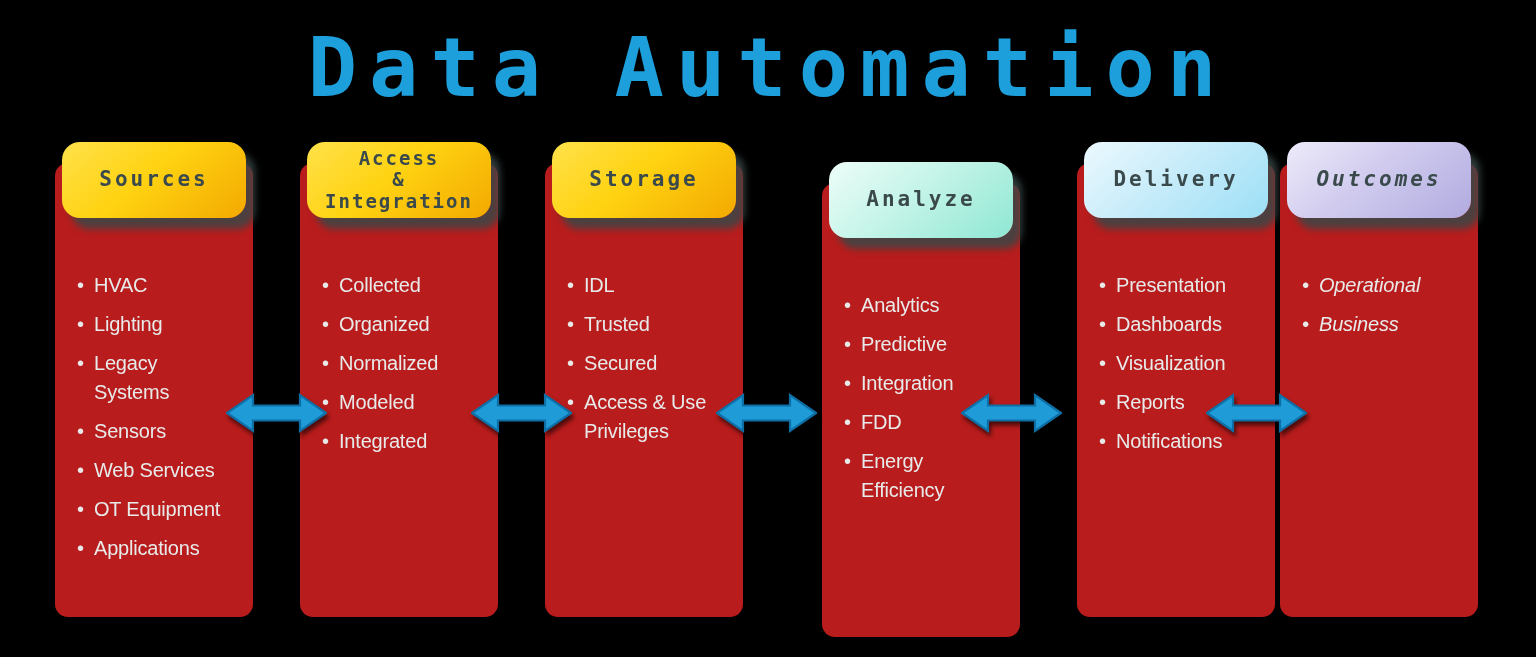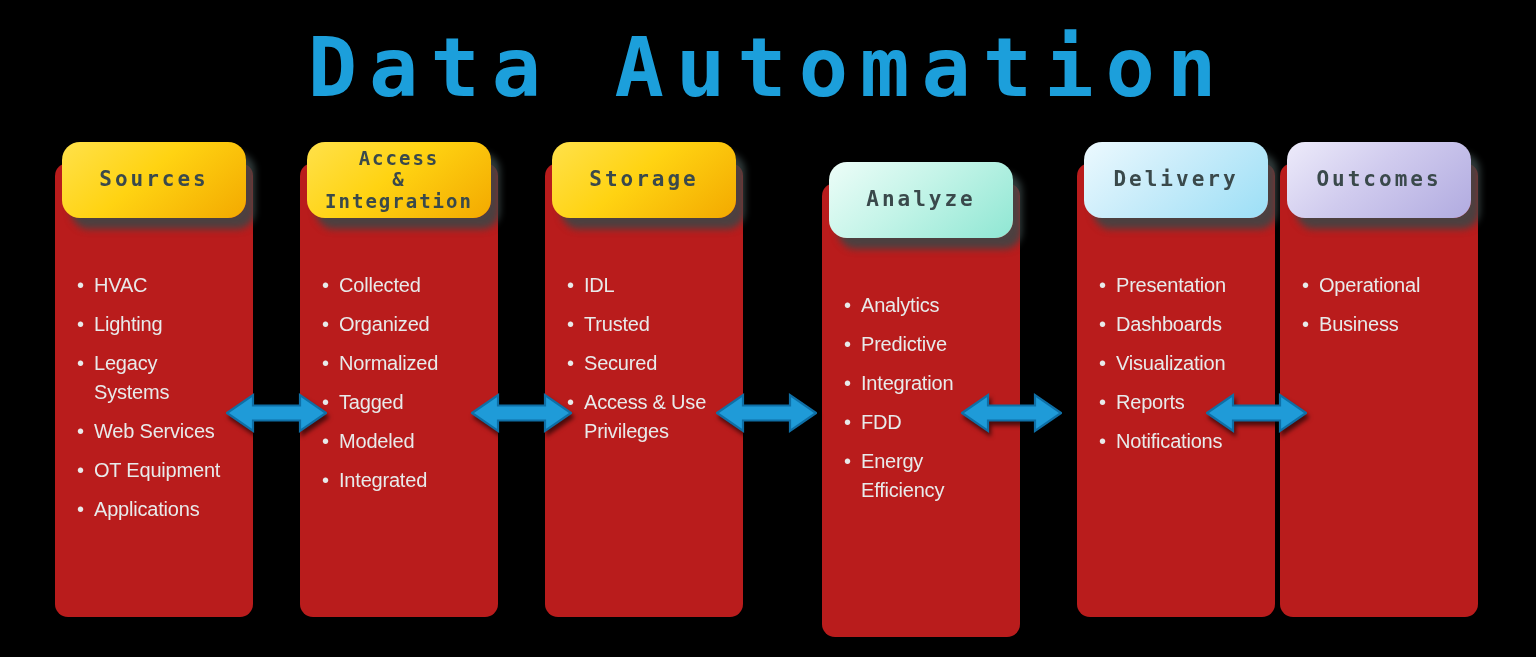--- a/index.html
+++ b/index.html
@@ -23,21 +23,21 @@
     position:absolute; top:163px;
     width:198px; height:454px;
     background:#b91c1c;
     border-radius:13px;
   }
   .col0 { left:55px; }
   .col1 { left:300px; }
   .col2 { left:545px; }
   .col3 { left:822px;margin-top:20px; }
   .col4 { left:1035px;margin-left:42px; }
-  .col5 { left:1280px; }
+  .col5 { left:1280px;font-style:italic; }
 
   .badge {
     position:absolute; top:-21px; left:7px;
     width:184px; height:76px;
     border-radius:18px;
     display:flex; align-items:center; justify-content:center;
     text-align:center;
     font-family:"DejaVu Sans Mono", monospace;
     font-weight:bold; font-size:21px; letter-spacing:3px;
     line-height:1.12;
@@ -79,35 +79,35 @@
 <body>
 
 <div class="title">Data Automation</div>
 
 <div class="column col0">
   <div class="badge g-gold">Sources</div>
   <ul class="items">
       <li class="item">HVAC</li>
       <li class="item">Lighting</li>
       <li class="item">Legacy Systems</li>
+      <li class="item">Sensors</li>
       <li class="item">Web Services</li>
       <li class="item">OT Equipment</li>
       <li class="item">Applications</li>
     </ul>
 </div>
 
 <div class="column col1">
   <div class="badge g-gold">Access
 &amp;
 Integration</div>
   <ul class="items">
       <li class="item">Collected</li>
       <li class="item">Organized</li>
       <li class="item">Normalized</li>
-      <li class="item">Tagged</li>
       <li class="item">Modeled</li>
       <li class="item">Integrated</li>
     </ul>
 </div>
 
 <div class="column col2">
   <div class="badge g-gold">Storage</div>
   <ul class="items">
       <li class="item">IDL</li>
       <li class="item">Trusted</li>

